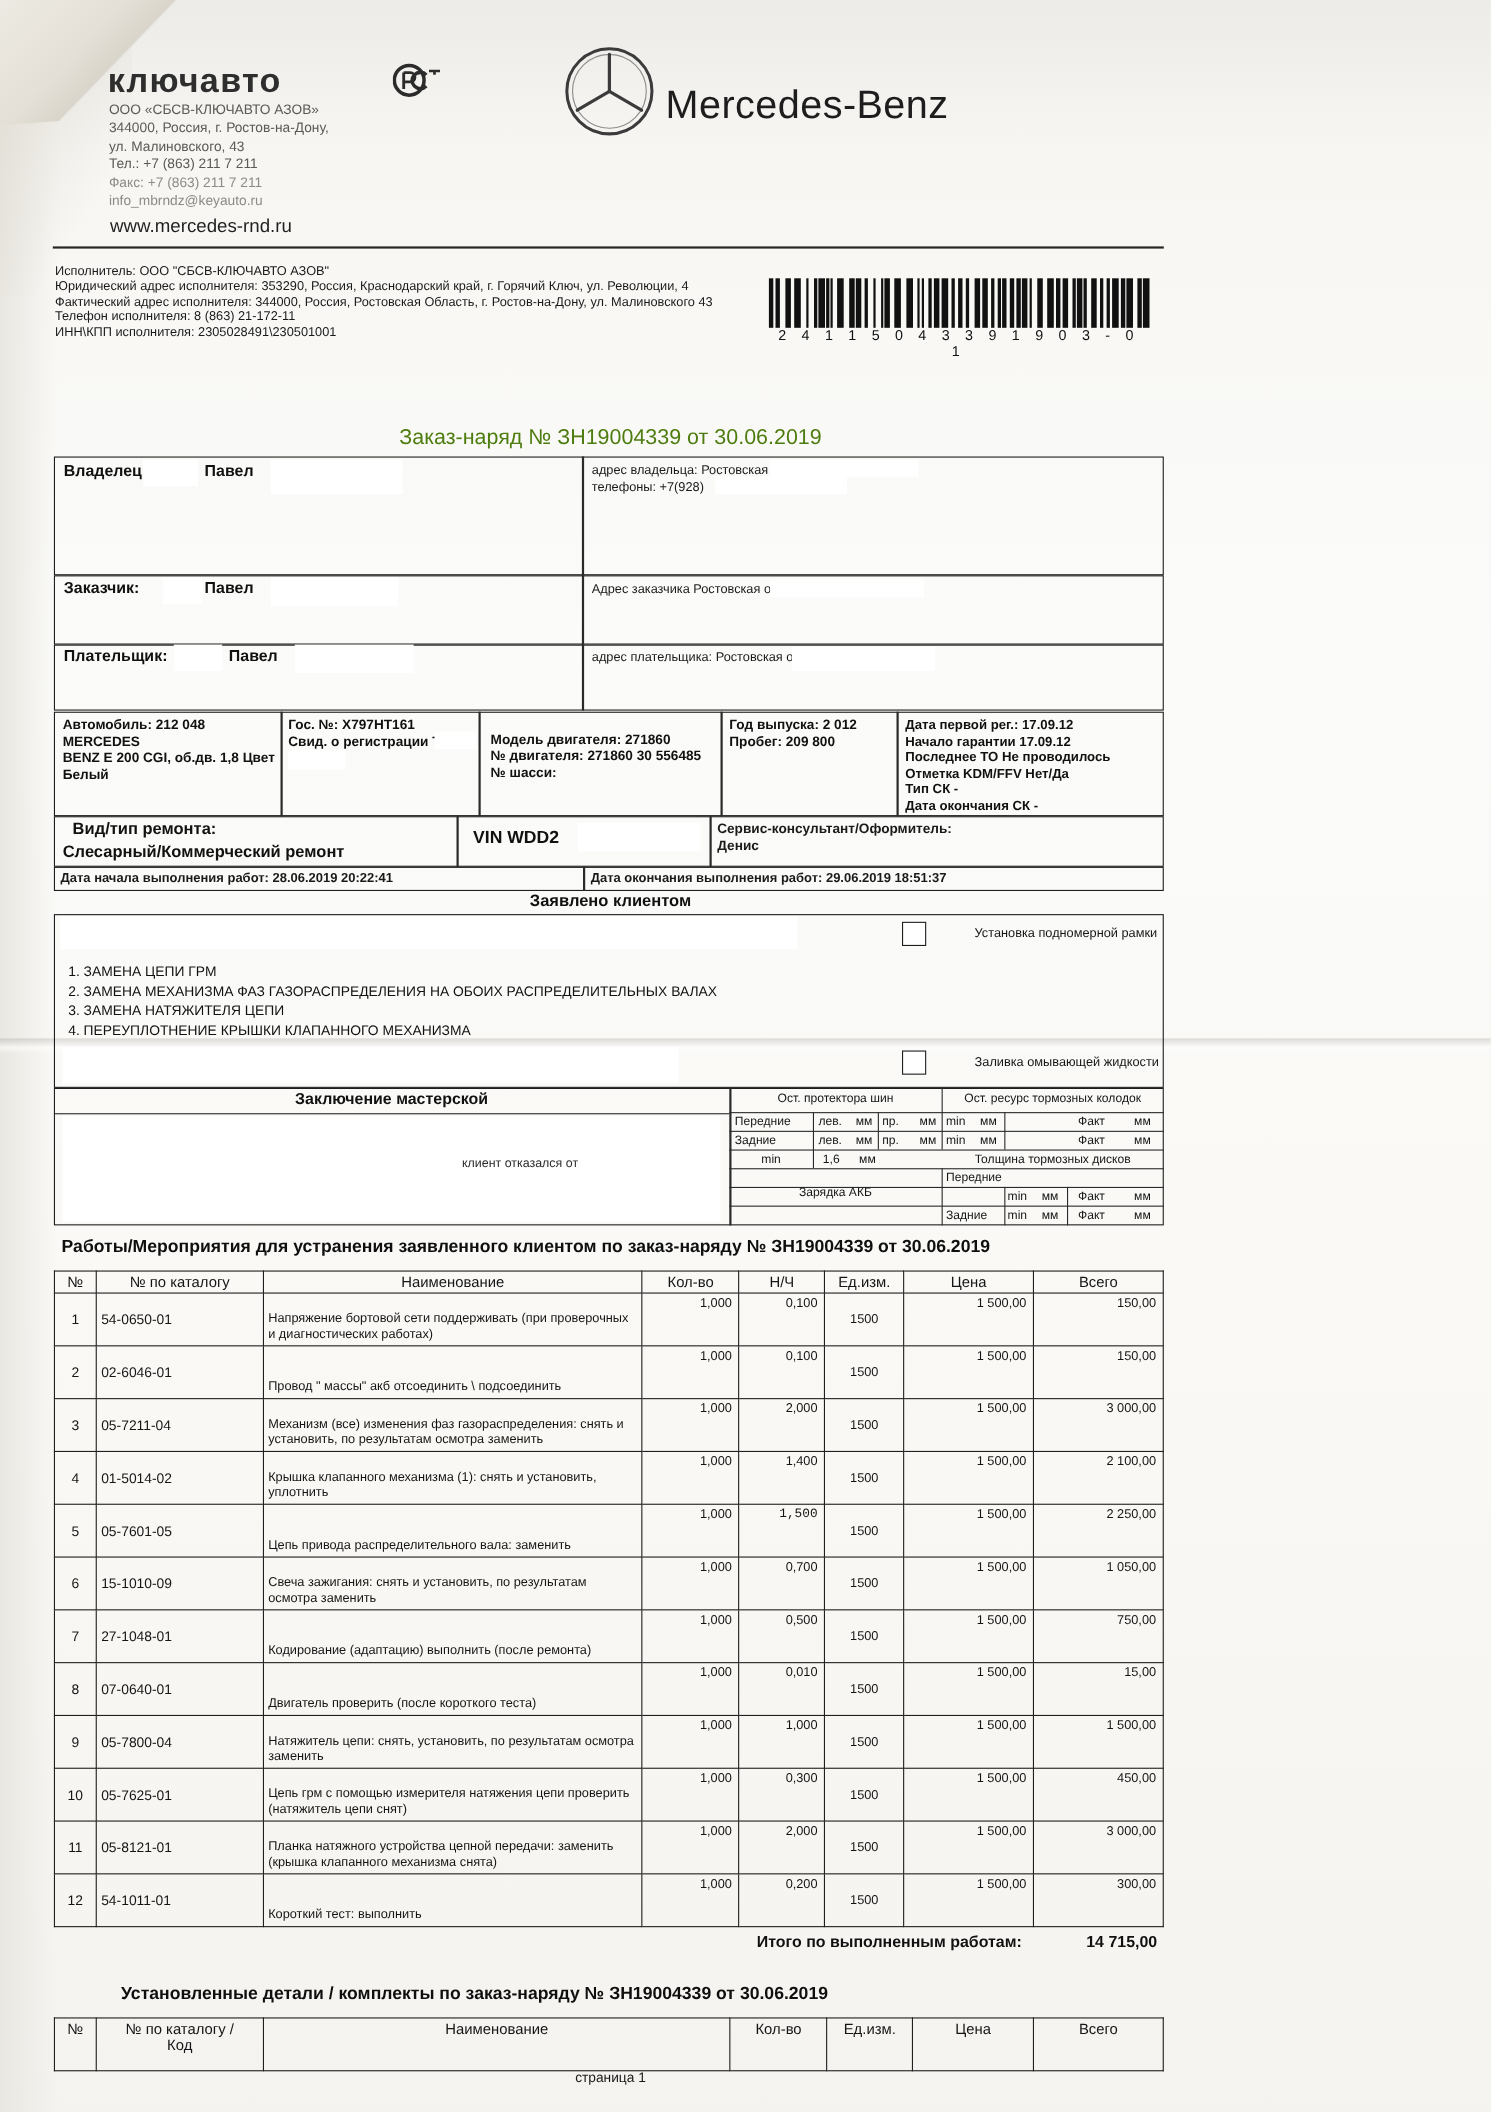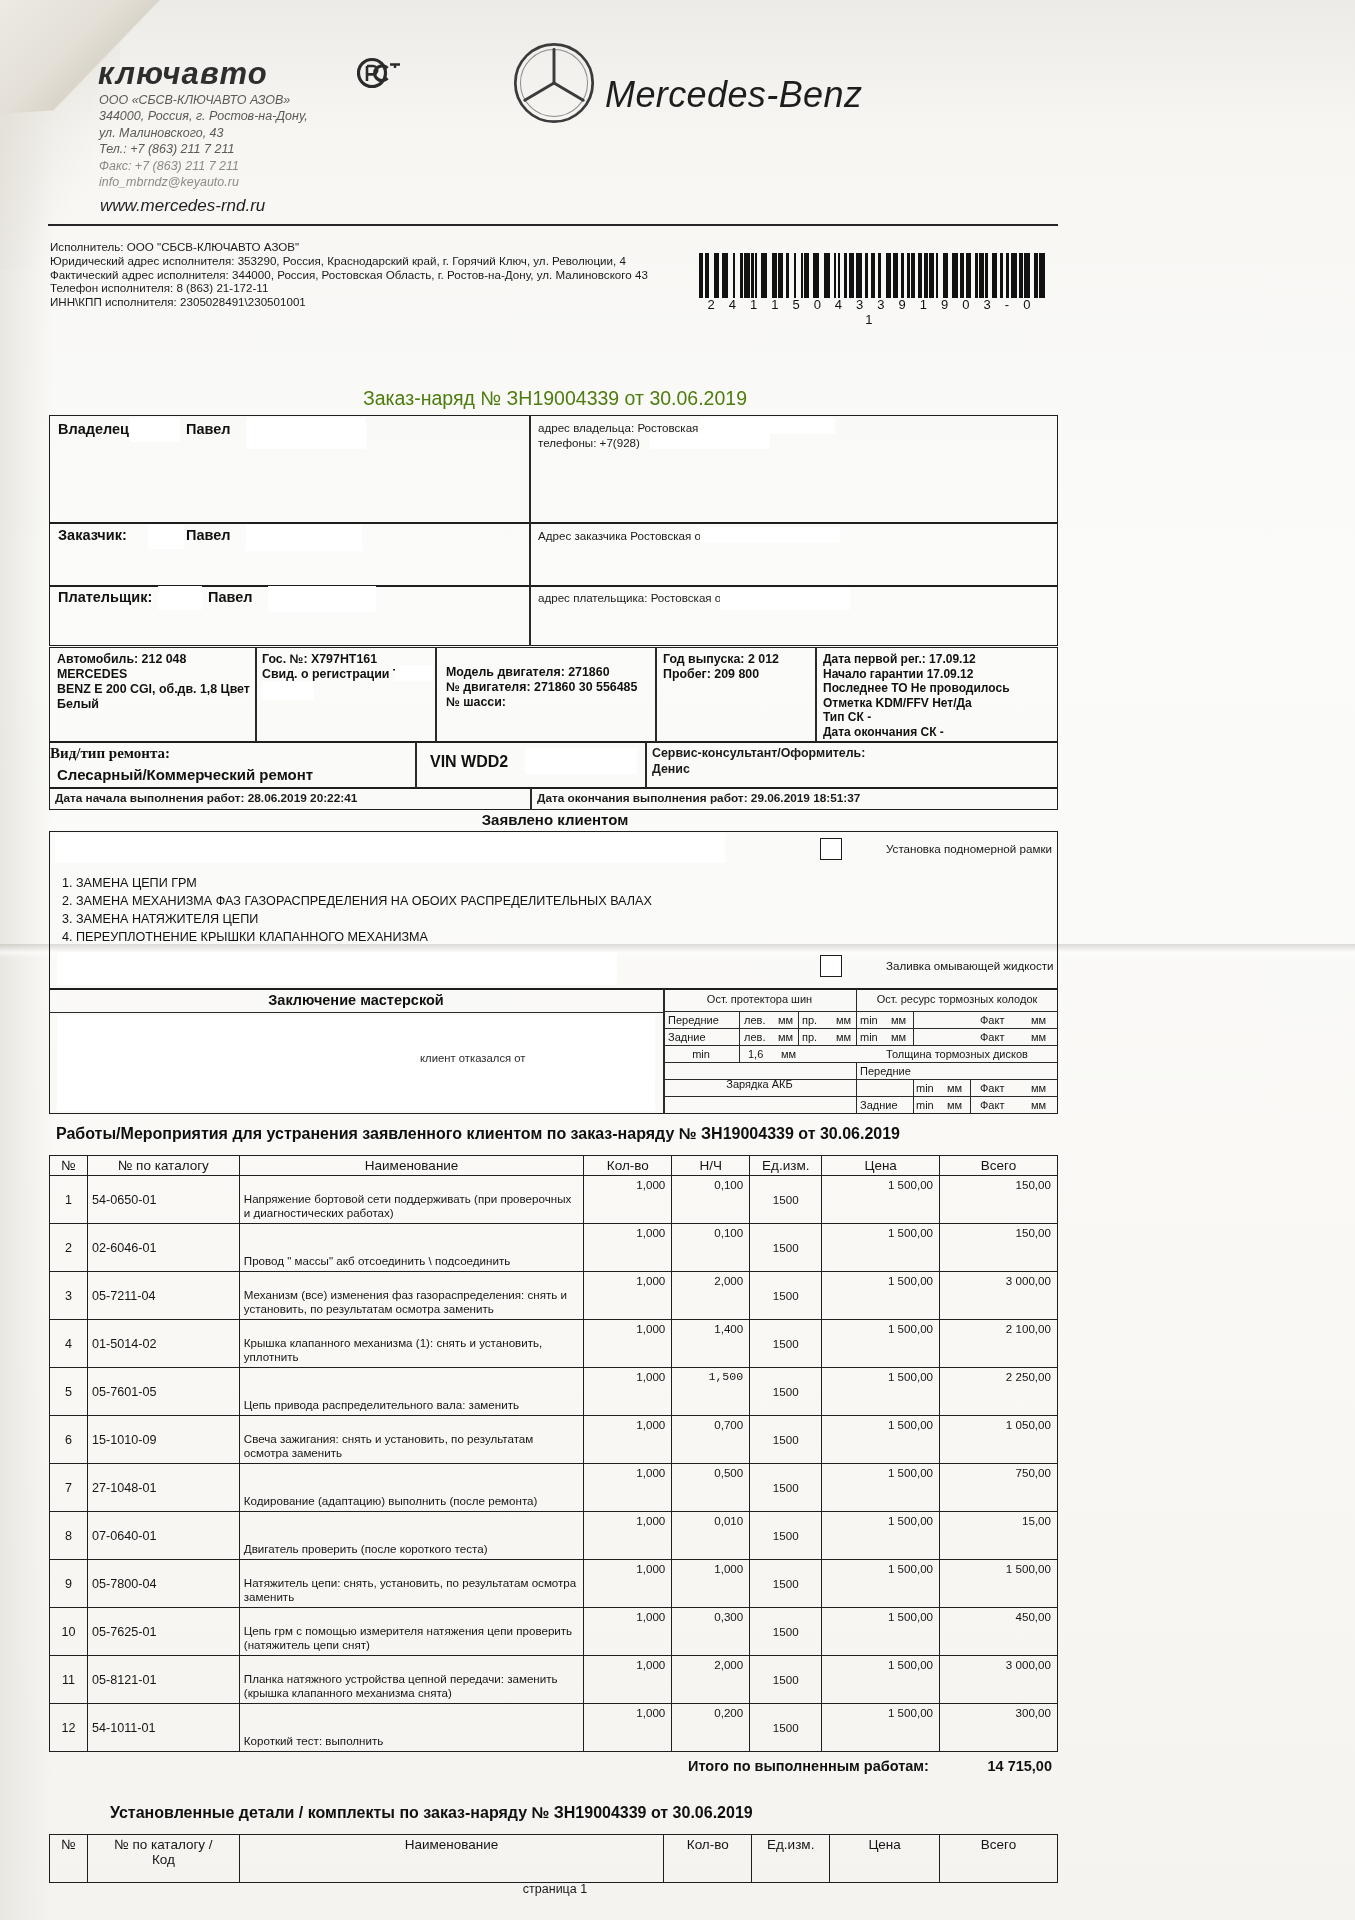--- a/index.html
+++ b/index.html
@@ -37,21 +37,21 @@
   #corner {
     position:absolute; left:-10px; top:-12px; width:185px; height:120px;
     background: linear-gradient(138deg, #efece5 0%, #e4e0d7 45%, #d9d5cb 60%, rgba(255,255,255,0) 61%);
     transform: rotate(-4deg);
     pointer-events:none;
   }
   #edgeL { position:absolute; left:0; top:0; width:52px; height:1920px;
     background: linear-gradient(90deg, #e9e7e1, rgba(255,255,255,0)); pointer-events:none;}
 
   
-  #letterhead { position:absolute; left:0; top:0; width:1355px; height:262px;font-style:italic; }
+  #letterhead { position:absolute; left:0; top:0; width:1355px; height:262px; }
   #brand-name {
     position:absolute; left:98px; top:56px;
     font-size:31px; font-weight:700; letter-spacing:1.2px; color:#2e2e2e;
   }
   #brand-lines { position:absolute; left:99px; top:92px; font-size:12.5px; line-height:16.4px; color:#5c5a57; }
   #brand-lines div:nth-child(n+5) { color:#8d8b87; }
   #rst-mark { position:absolute; left:357px; top:56px; width:44px; height:34px; }
   #mb-logo { position:absolute; left:511px; top:40px; width:86px; height:86px; }
   #mb-word {
     position:absolute; left:605px; top:74px;
@@ -287,21 +287,21 @@
   <div>Начало гарантии 17.09.12</div>
   <div>Последнее ТО Не проводилось</div>
   <div>Отметка KDM/FFV Нет/Да</div>
   <div>Тип СК -</div>
   <div>Дата окончания СК -</div>
 </div>
 
 <div class="bx" style="left:49px; top:742px; width:1009px; height:46px;"></div>
 <div class="hair" style="left:415px; top:742px; width:1.6px; height:46px;"></div>
 <div class="hair" style="left:645px; top:742px; width:1.6px; height:46px;"></div>
-<div class="lbl" style="left:50px; top:745px; font-size:15px;font-family:Liberation Serif, serif;">Вид/тип ремонта:</div>
+<div class="lbl" style="left:66px; top:745px; font-size:15px;">Вид/тип ремонта:</div>
 <div class="lbl" style="left:57px; top:766px; font-size:15px;">Слесарный/Коммерческий ремонт</div>
 <div class="lbl" style="left:430px; top:753px; font-size:16px;">VIN WDD2</div>
 <div class="redact" style="left:525px; top:748px; width:112px; height:26px;"></div>
 <div class="sm" style="left:652px; top:746px; font-size:12.4px; font-weight:700;">Сервис-консультант/Оформитель:</div>
 <div class="sm" style="left:652px; top:762px; font-size:12.4px; font-weight:700;">Денис</div>
 
 <div class="bx" style="left:49px; top:788px; width:1009px; height:22px;"></div>
 <div class="hair" style="left:530px; top:788px; width:1.6px; height:22px;"></div>
 <div class="sm" style="left:55px; top:791px; font-size:11.8px; font-weight:700;">Дата начала выполнения работ: 28.06.2019 20:22:41</div>
 <div class="sm" style="left:537px; top:791px; font-size:11.8px; font-weight:700;">Дата окончания выполнения работ: 29.06.2019 18:51:37</div>

